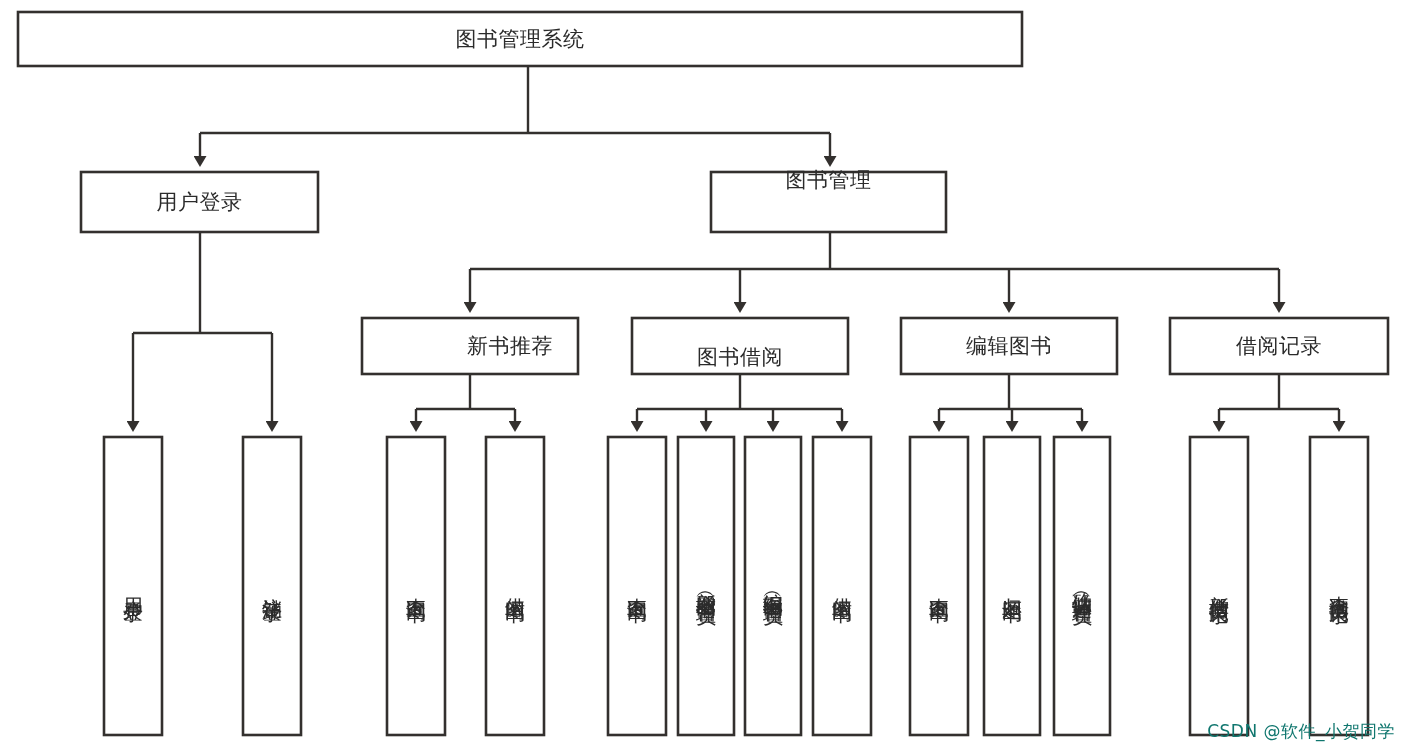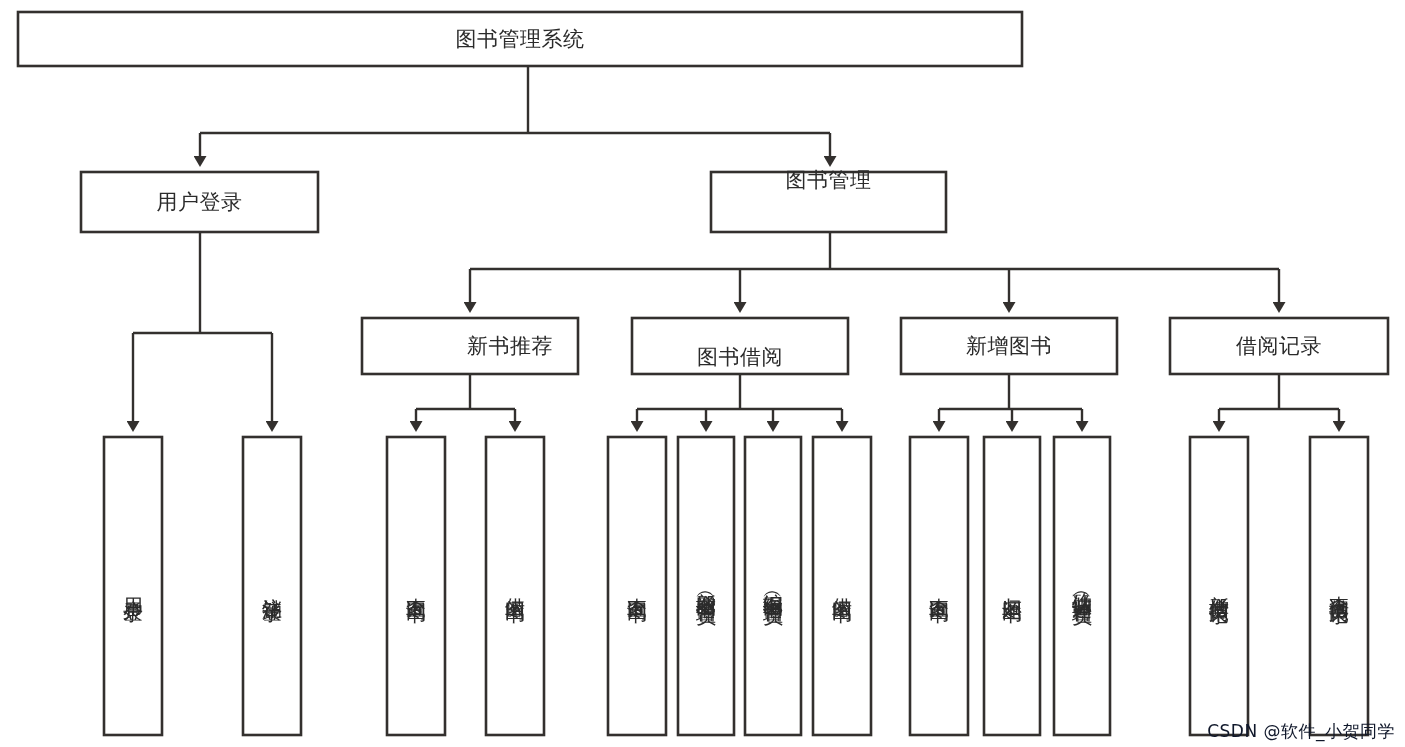--- a/index.html
+++ b/index.html
@@ -67,21 +67,21 @@
     white-space: nowrap;
   }
   .node-label.root {
     font-size: 21px;
   }
   .watermark {
     position: absolute;
     right: 10px;
     bottom: 4px;
     font-size: 17px;
-    color: #0f172a;
+    color: #0f766e;
     font-family: "DejaVu Sans", "Liberation Sans", sans-serif;
     white-space: nowrap;
     letter-spacing: 0.5px;
   }
 </style>
 </head>
 <body>
 
 <div id="diagram-root">
 
@@ -161,21 +161,21 @@
     <path class="conn" d="M1339,409 L1339,422" marker-end="url(#ah)"></path>
   </svg>
 
   <div class="node-label horiz root" style="left:18px; top:12px; width:1004px; height:54px;">图书管理系统</div>
 
   <div class="node-label horiz" style="left:81px; top:172px; width:237px; height:60px;">用户登录</div>
   <div class="node-label horiz" style="left:711px; top:156px; width:235px; height:48px;">图书管理</div>
 
   <div class="node-label horiz" style="left:362px; top:318px; width:216px; height:56px;margin-left:40px;">新书推荐</div>
   <div class="node-label horiz" style="left:632px; top:318px; width:216px; height:56px;margin-top:11px;">图书借阅</div>
-  <div class="node-label horiz" style="left:901px; top:318px; width:216px; height:56px;">新增图书</div>
+  <div class="node-label horiz" style="left:901px; top:318px; width:216px; height:56px;">编辑图书</div>
   <div class="node-label horiz" style="left:1170px; top:318px; width:218px; height:56px;text-align:center;">借阅记录</div>
 
   <div class="node-label vert" style="left:104px; top:437px; width:58px; height:298px;">用户登录</div>
   <div class="node-label vert" style="left:243px; top:437px; width:58px; height:298px;">注销登录</div>
 
   <div class="node-label vert" style="left:387px; top:437px; width:58px; height:298px;">查询图书</div>
   <div class="node-label vert" style="left:486px; top:437px; width:58px; height:298px;">借阅图书</div>
 
   <div class="node-label vert" style="left:608px; top:437px; width:58px; height:298px;">查询图书</div>
   <div class="node-label vert" style="left:678px; top:437px; width:56px; height:298px;">新增图书（管理员）</div>

